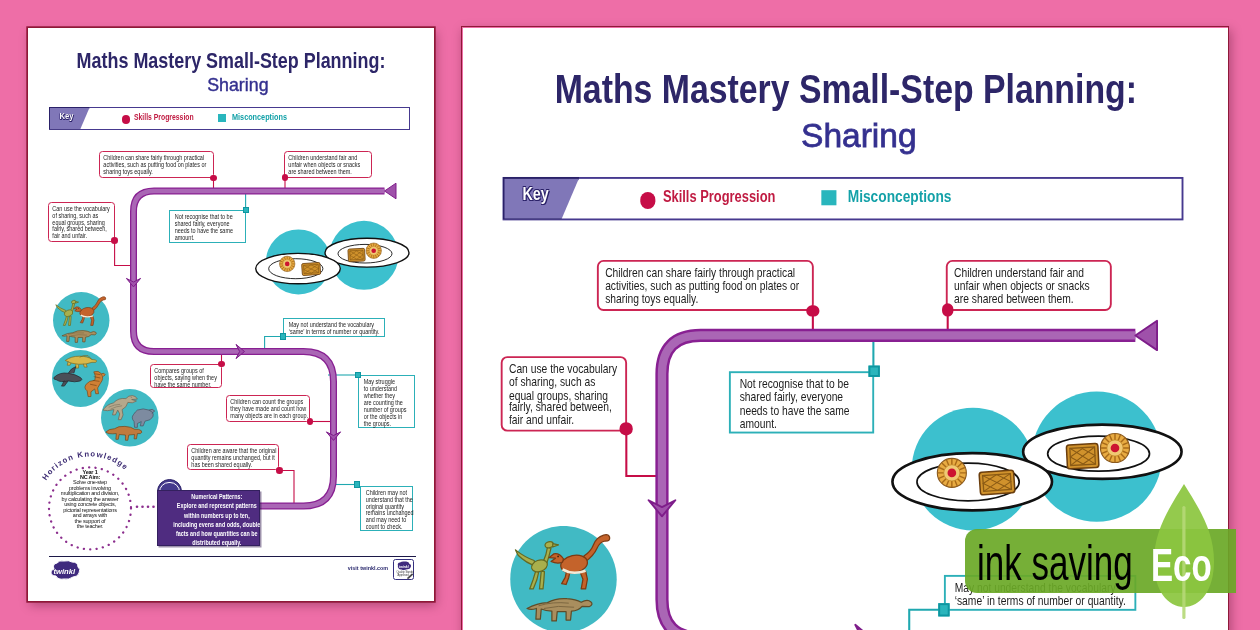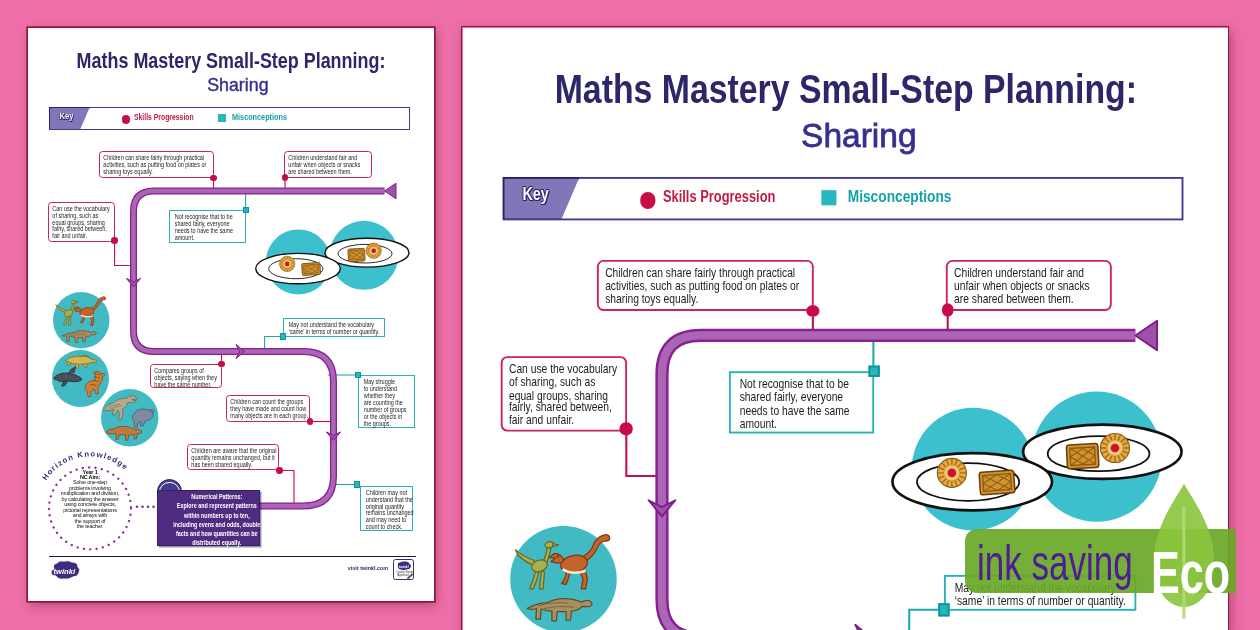--- a/index.html
+++ b/index.html
@@ -421,14 +421,14 @@
 
 </div>
   </div>
 <div style="position:absolute;left:461.2px;top:26.2px;width:767.4px;height:610px;border:1.8px solid #8f1838;box-shadow:2px 4px 10px rgba(60,0,25,.35);z-index:15;pointer-events:none;"></div>
 
 <div style="position:absolute;left:965px;top:529px;width:271px;height:63.5px;background:rgba(106,168,38,0.92);border-radius:12px 0 0 12px;z-index:20;"></div>
 <svg style="position:absolute;left:1146px;top:478px;z-index:21;" width="80" height="150" viewBox="0 0 80 150">
   <path d="M38,6 C51,27 68,52 68,83 C68,113 54,129 38,129 C22,129 8,113 8,83 C8,52 25,27 38,6 Z" fill="#8cc63f" opacity="0.93"></path>
   <rect x="36.3" y="28" width="3.2" height="113" rx="1.6" fill="#b5d877" opacity="0.9"></rect>
 </svg>
-<div style="position:absolute;left:977px;top:534px;font-size:50px;color:#4c1d95;z-index:22;"><span style="display:inline-block;transform:scaleX(0.70);transform-origin:0 0;white-space:nowrap;">ink saving</span></div>
-<div style="position:absolute;left:1151px;top:537.5px;font-size:60px;color:#fff;font-weight:bold;z-index:22;"><span style="display:inline-block;transform:scaleX(0.72);transform-origin:0 0;">Eco</span></div>
+<div style="position:absolute;left:977px;top:534px;font-size:50px;color:#000000;z-index:22;"><span style="display:inline-block;transform:scaleX(0.70);transform-origin:0 0;white-space:nowrap;">ink saving</span></div>
+<div style="position:absolute;left:1151px;top:537.5px;font-size:46px;color:#fff;font-weight:bold;z-index:22;"><span style="display:inline-block;transform:scaleX(0.72);transform-origin:0 0;">Eco</span></div>
 
 </body></html>

